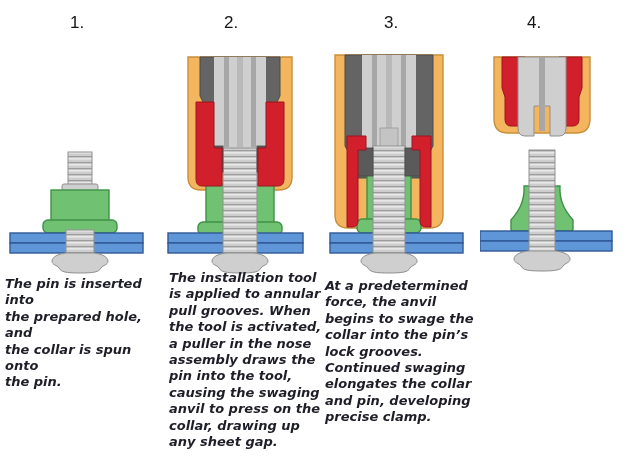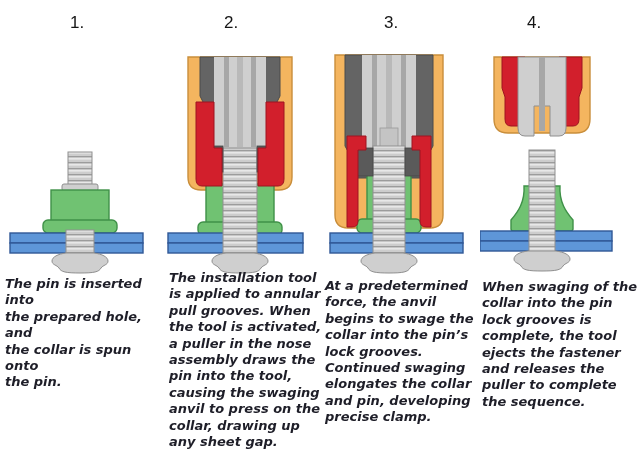--- a/index.html
+++ b/index.html
@@ -174,23 +174,15 @@
         <rect x="59" y="57" width="6" height="74" class="c-rod"></rect>
       </g>
       <g>
         <path d="M44,186 C45,202 38,212 31,220 L31,229 Q31,231 34,231 H90 Q93,231 93,229 L93,220 C86,212 79,202 80,186 Z" class="c-green"></path>
         <rect x="0" y="231" width="132" height="10" class="c-blue"></rect>
         <rect x="0" y="241" width="132" height="10" class="c-blue"></rect>
         <rect x="49" y="150" width="26" height="102" fill="url(#thr4)" class="c-thr"></rect>
         <path d="M48,251 C40,252 34,255 34,259 C34,263 39,263 41,266 C43,270 48,271 62,271 C76,271 81,270 83,266 C85,263 90,263 90,259 C90,255 84,252 76,251 Z" class="c-grey"></path>
       </g>
     </svg>
-    <div class="caption">When swaging of the
-collar into the pin
-lock grooves is
-complete, the tool
-ejects the fastener
-and releases the
-puller to complete
-the sequence.</div>
   </div>
 
 </div>
 
 </body></html>

